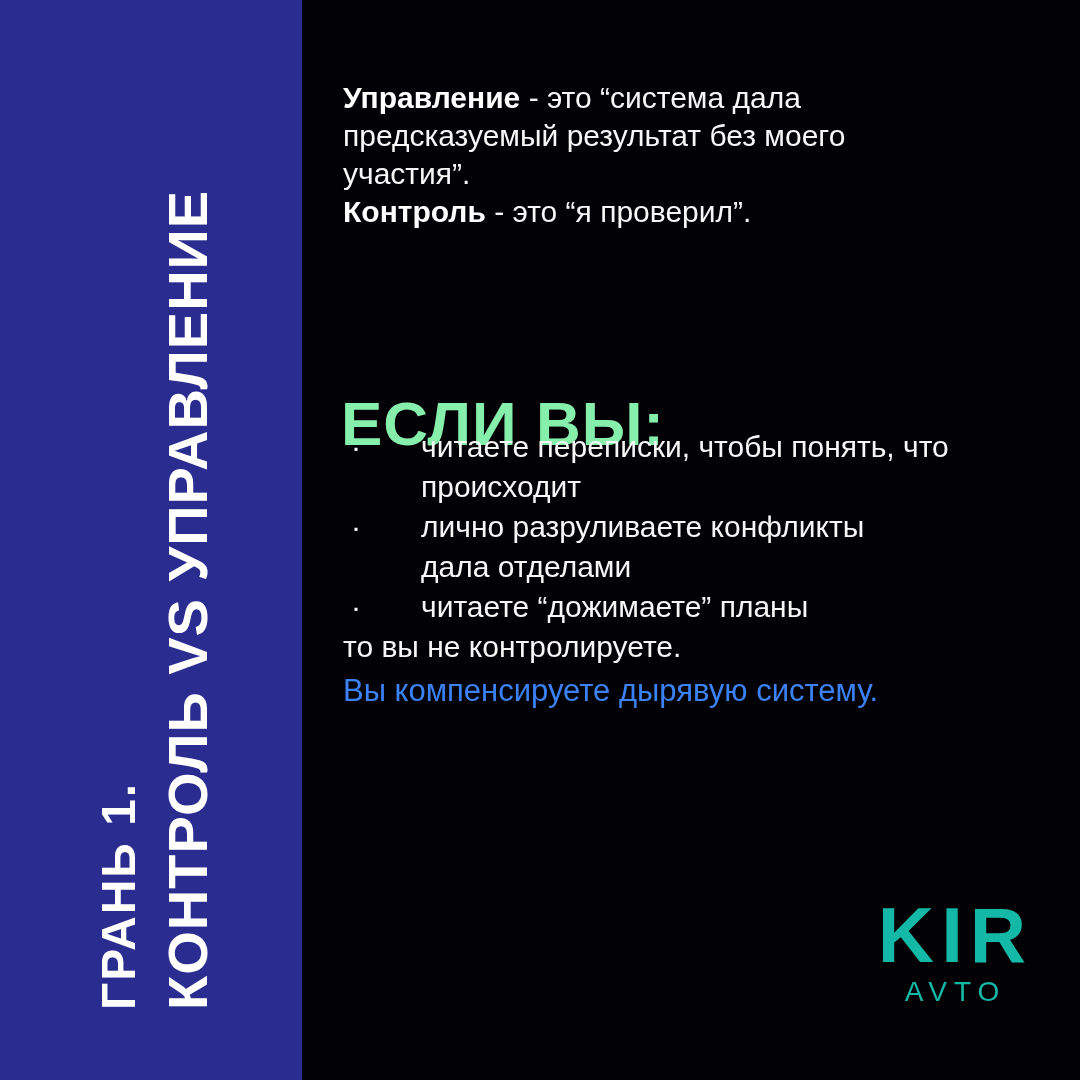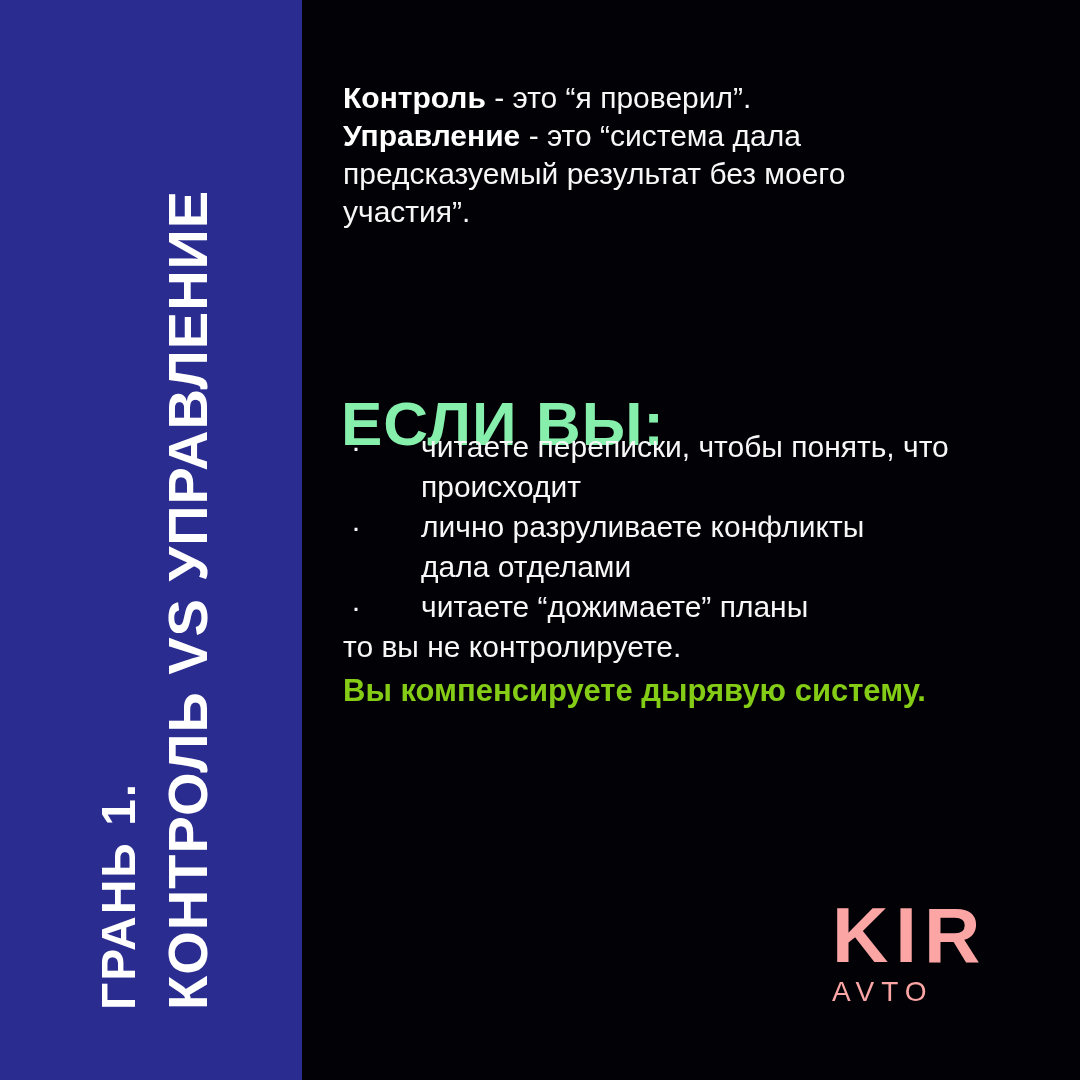--- a/index.html
+++ b/index.html
@@ -87,32 +87,32 @@
     white-space: pre-line;
   }
 
   .conclusion {
     position: absolute;
     left: 41px;
     top: 671px;
     width: 700px;
     font-size: 31px;
     line-height: 40px;
-    font-weight: 700;
-    color: #84cc16;
+    font-weight: 400;
+    color: #3b82f6;
   }
 
   
   .logo {
     position: absolute;
     left: 530px;           
     top: 896px;
     width: 240px;
-    text-align: left;
-    color: #fca5a5;
+    text-align: center;
+    color: #14b8a6;
   }
   .logo-primary {
     font-size: 78px;
     font-weight: 700;
     line-height: 1;
     letter-spacing: 7px;
     margin-right: -7px;    
   }
   .logo-secondary {
     margin-top: 4px;
@@ -129,24 +129,24 @@
 <div class="canvas">
 
   <aside class="sidebar">
     <div class="v-text v-kicker">ГРАНЬ 1.</div>
     <div class="v-text v-title">КОНТРОЛЬ VS УПРАВЛЕНИЕ</div>
   </aside>
 
   <main class="content">
 
     <div class="intro">
-      <p><b>Контроль</b><span> - это “я проверил”.</span></p>
       <p><b>Управление</b><span> - это “система дала
 предсказуемый результат без моего
 участия”.</span></p>
+      <p><b>Контроль</b><span> - это “я проверил”.</span></p>
     </div>
 
     <h1 class="heading">ЕСЛИ ВЫ:</h1>
 
     <div class="bullet-list">
       <div class="bullet-row">
         <span class="bullet-dot">·</span>
         <span class="bullet-text">читаете переписки, чтобы понять, что
 происходит</span>
       </div>

